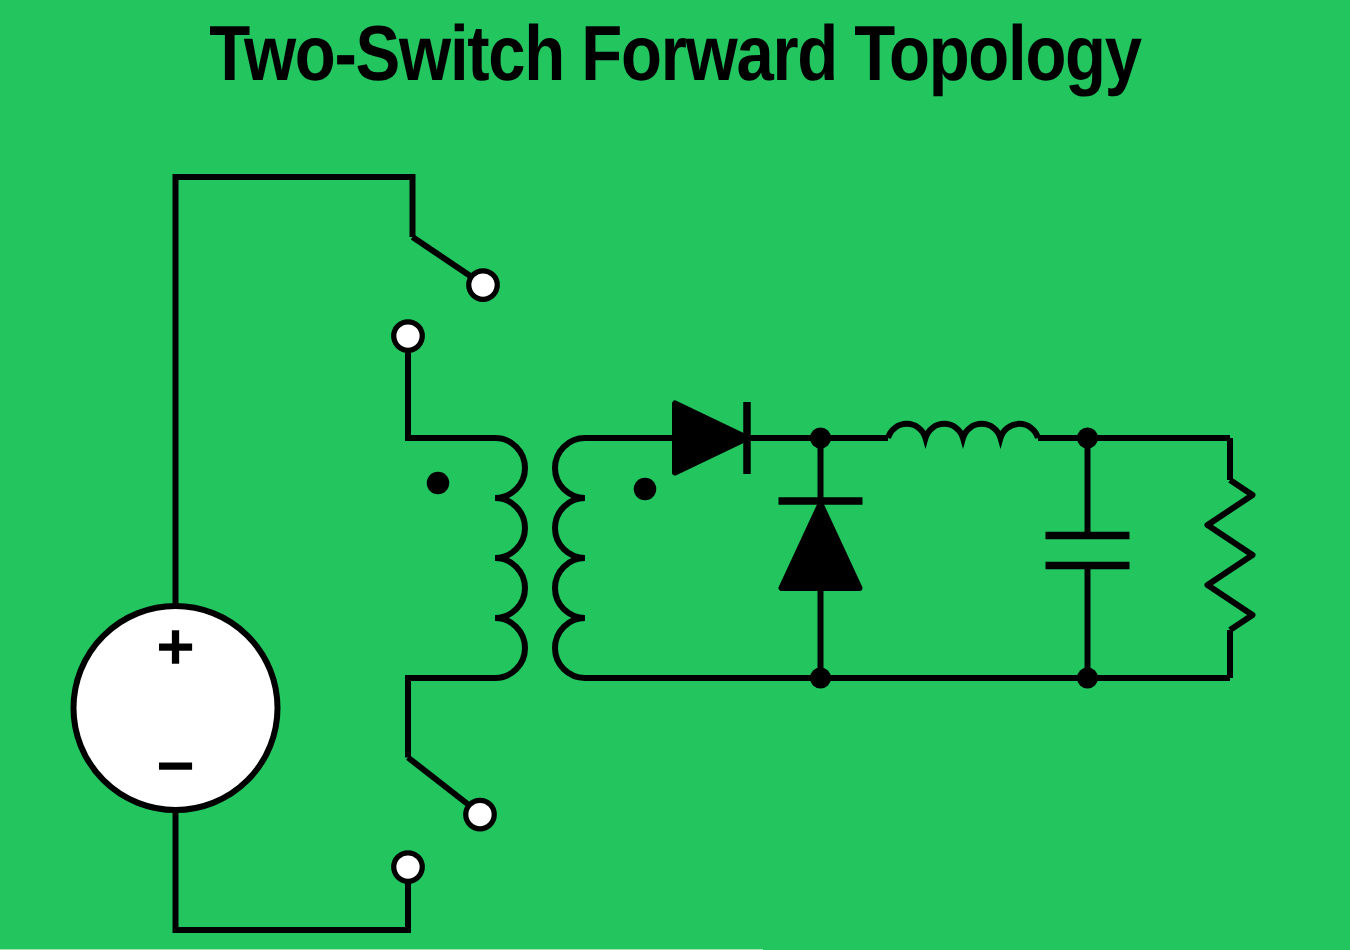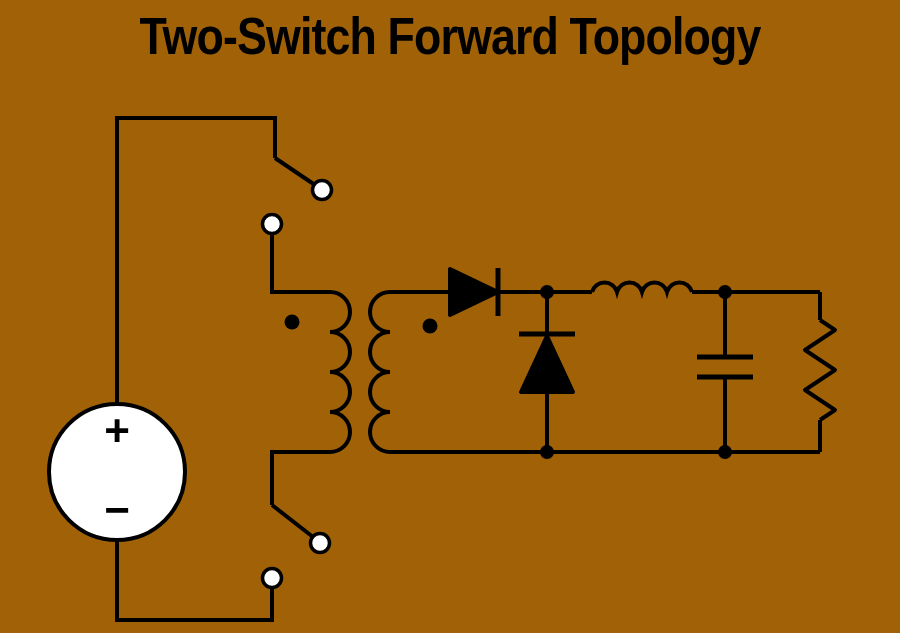--- a/index.html
+++ b/index.html
@@ -1,20 +1,20 @@
 <!DOCTYPE html>
 <html><head>
 <meta charset="utf-8">
 <style>
   html, body { margin: 0; padding: 0; background: #ffffff; }
   .page {
     position: relative;
     width: 900px;
     height: 633px;
-    background: #a16207;
+    background: #22c55e;
     overflow: hidden;
     font-family: "Liberation Sans", sans-serif;
   }
   .title {
     position: absolute;
     top: 6px;
     left: 0;
     width: 900px;
     text-align: center;
     font-family: "Liberation Sans", sans-serif;

